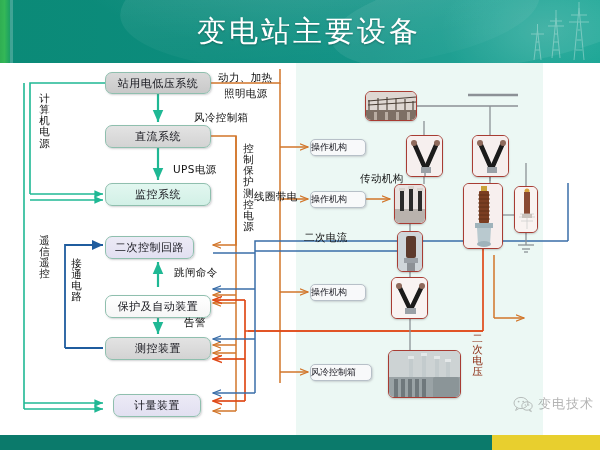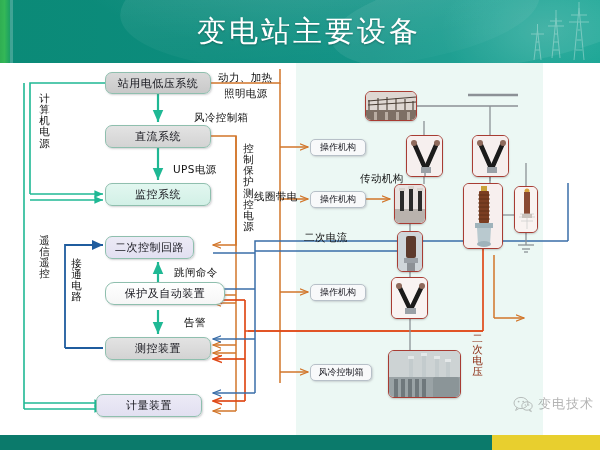--- a/index.html
+++ b/index.html
@@ -64,21 +64,21 @@
   .fill-gray{background:linear-gradient(180deg,#d9d9d9,#c9c9c9);}
   .fill-gray2{background:linear-gradient(180deg,#e3e3e3,#d3d3d3);}
   .fill-mint{background:linear-gradient(180deg,#e2f7f0,#d2f0e6);}
   .fill-lav{background:linear-gradient(180deg,#eceaf6,#e2e0f1);}
   .fill-white{background:linear-gradient(180deg,#ffffff,#f6f6f6);}
 
   
   .slabel{
     position:absolute;box-sizing:border-box;
     border:1px solid #b7c0c8;border-radius:5px;background:#f8f9fa;
-    display:flex;align-items:center;justify-content:center;
+    display:flex;align-items:center;
     font-size:9px;color:#1a1a22;white-space:nowrap;
     box-shadow:1px 1px 2px rgba(120,120,130,0.30);
   }
 
   
   .txt{position:absolute;font-size:10.5px;color:#111;white-space:nowrap;line-height:1.15;letter-spacing:.4px;}
   .txt-v{position:absolute;font-size:10.5px;color:#111;width:13px;line-height:1.06;
          text-align:center;letter-spacing:0;}
   .txt-v.red{color:#8a2a10;}
 
@@ -385,27 +385,27 @@
     </div>
     <div class="box fill-gray2" style="left:97px;top:62px;width:106px;height:23px;">
       <span>直流系统</span>
     </div>
     <div class="box fill-mint" style="left:97px;top:120px;width:106px;height:23px;">
       <span>监控系统</span>
     </div>
     <div class="box fill-lav" style="left:97px;top:173px;width:89px;height:23px;">
       <span>二次控制回路</span>
     </div>
-    <div class="box fill-white" style="left:97px;top:219px;width:120px;height:23px;border-radius:9px;">
+    <div class="box fill-white" style="left:97px;top:232px;width:106px;height:23px;">
       <span>保护及自动装置</span>
     </div>
     <div class="box fill-gray2" style="left:97px;top:274px;width:106px;height:23px;">
       <span>测控装置</span>
     </div>
-    <div class="box fill-lav" style="left:88px;top:331px;width:106px;height:23px;">
+    <div class="box fill-lav" style="left:105px;top:331px;width:88px;height:23px;">
       <span>计量装置</span>
     </div>
 
     <div class="slabel" style="left:302px;top:76px;width:56px;height:17px;">
       <span>操作机构</span>
     </div>
     <div class="slabel" style="left:302px;top:128px;width:56px;height:17px;">
       <span>操作机构</span>
     </div>
     <div class="slabel" style="left:302px;top:221px;width:56px;height:17px;">

